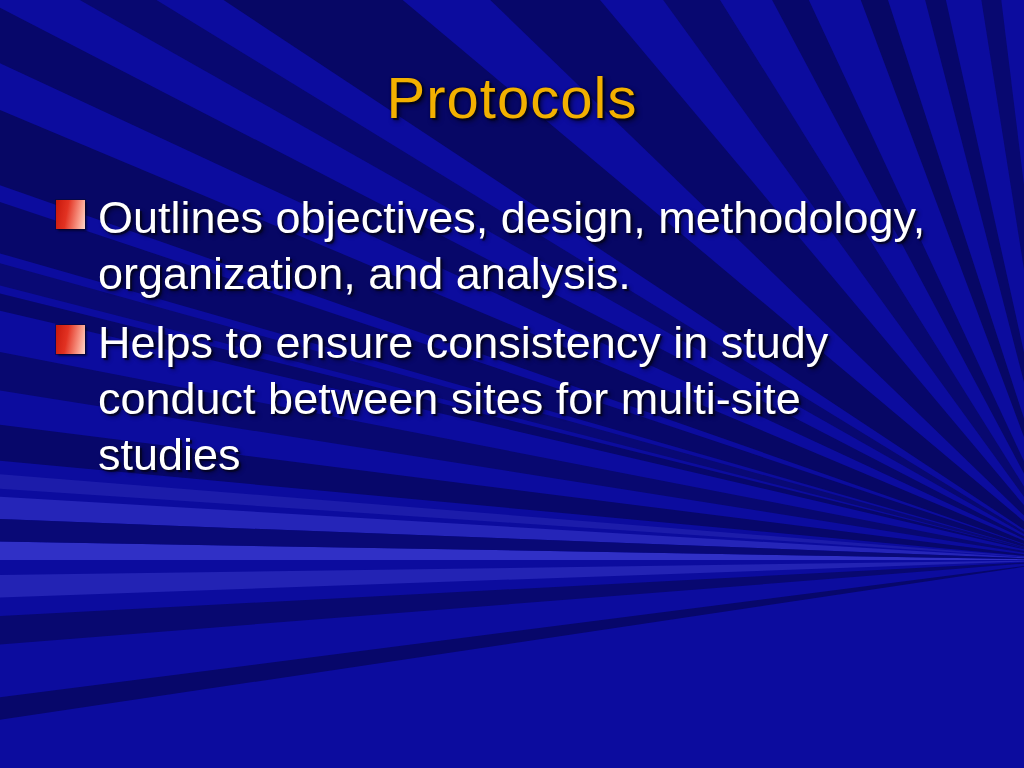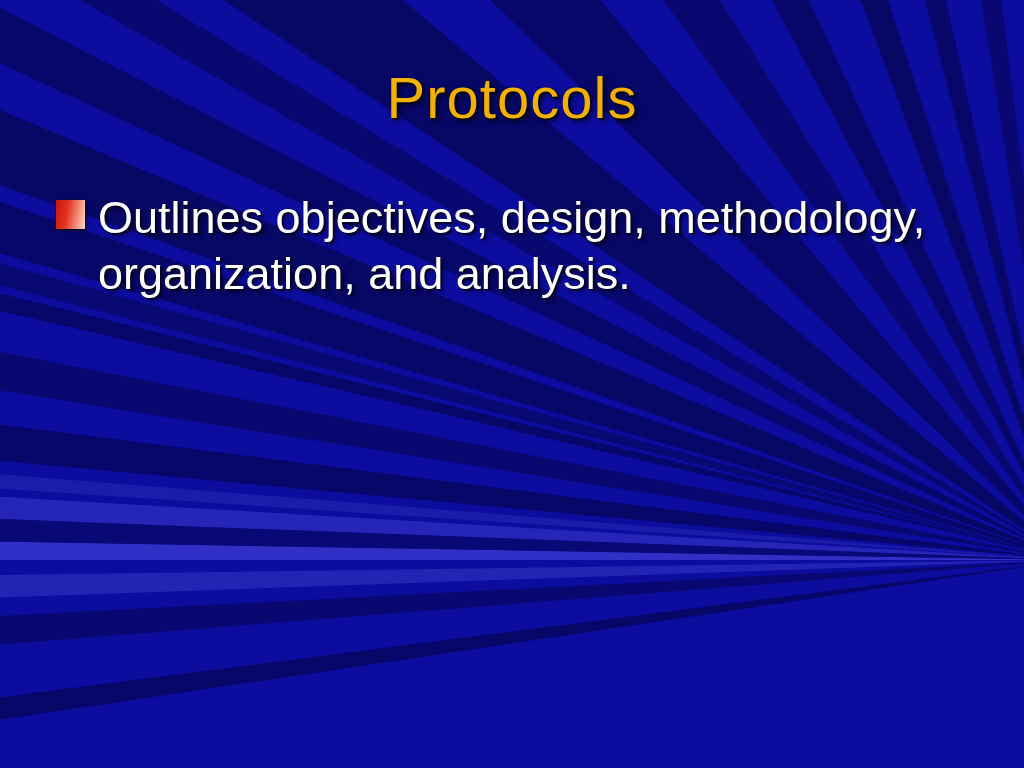--- a/index.html
+++ b/index.html
@@ -110,15 +110,19 @@
     </g>
   </svg>
 
   <div class="title">Protocols</div>
 
   <ul class="bullet-list">
     <li class="bullet-item">
       <span class="bullet-square"></span>
       <span class="bullet-text">Outlines objectives, design, methodology, organization, and analysis.</span>
     </li>
+    <li class="bullet-item">
+      <span class="bullet-square"></span>
+      <span class="bullet-text">Helps to ensure consistency in study conduct between sites for multi-site studies</span>
+    </li>
   </ul>
 
 </div>
 
 </body></html>

